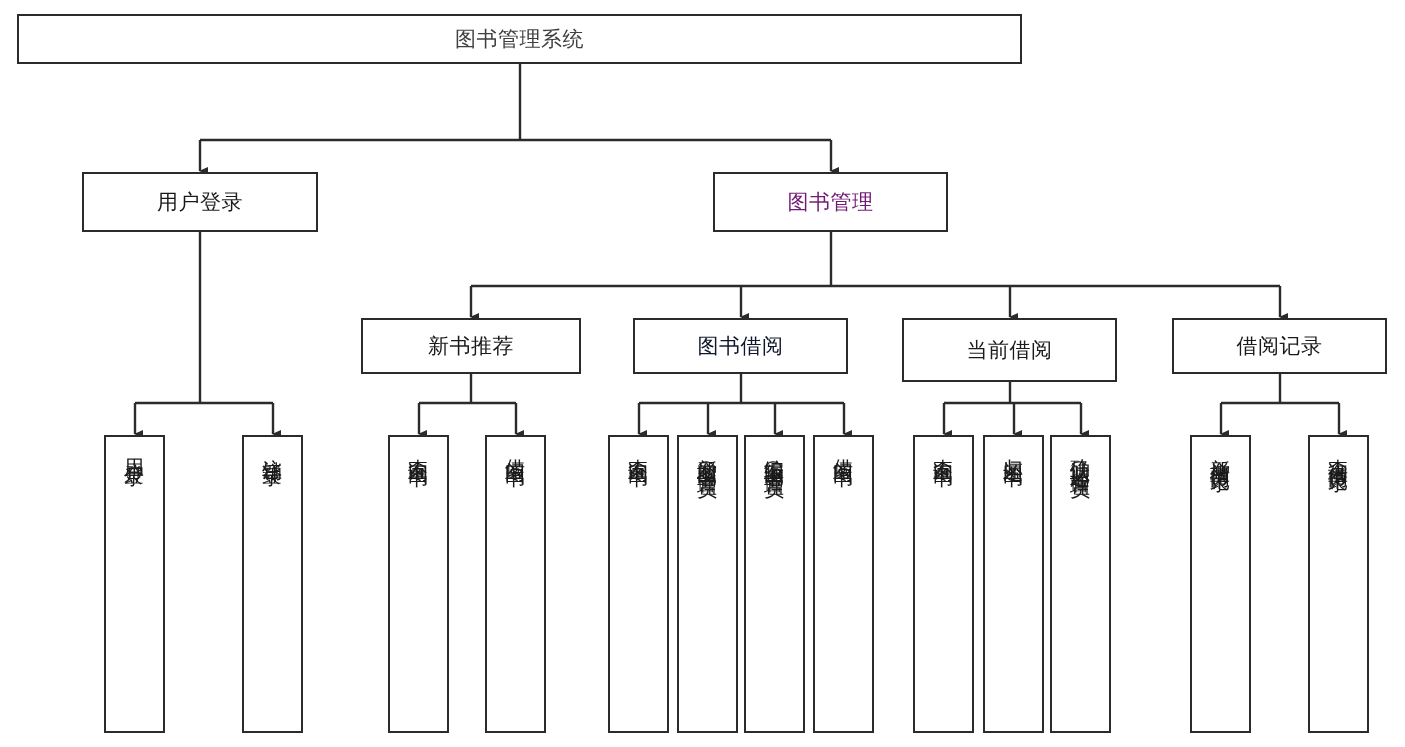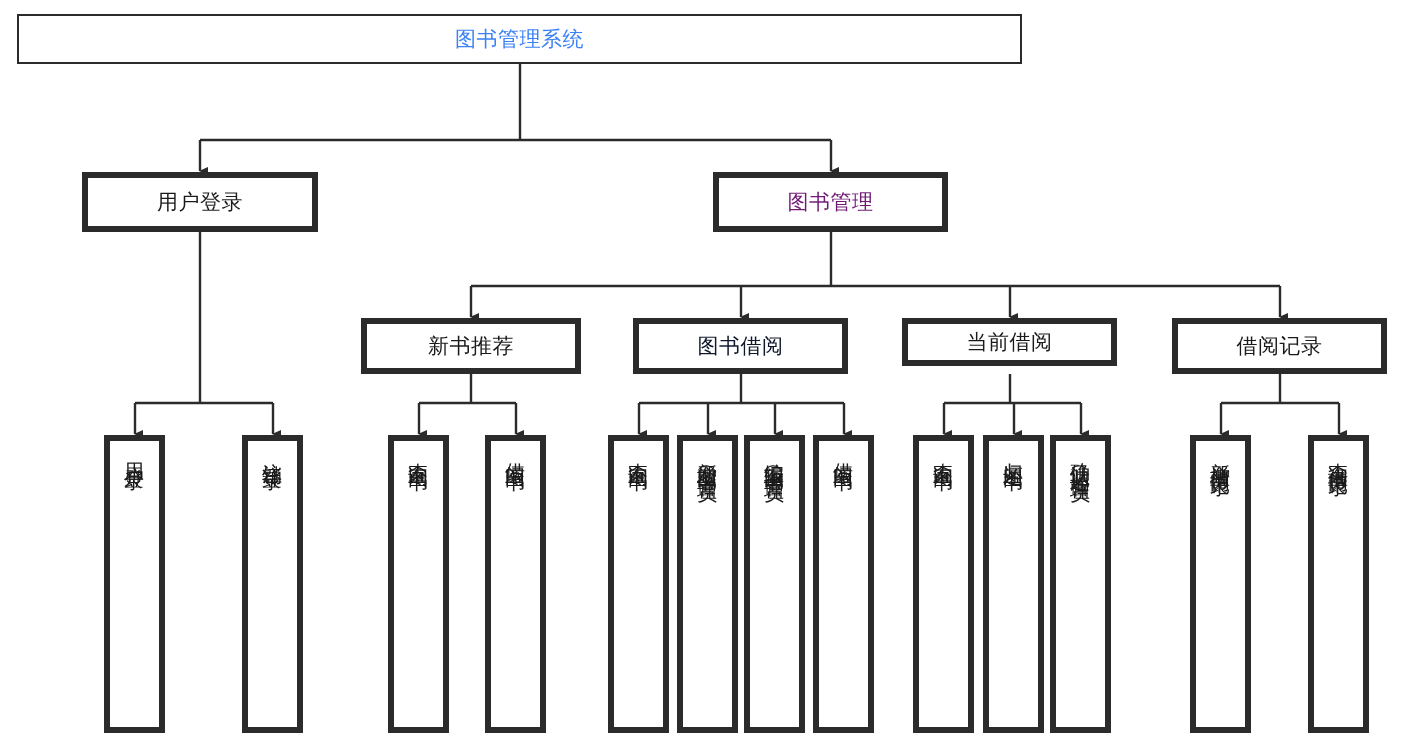--- a/index.html
+++ b/index.html
@@ -22,21 +22,21 @@
     left: 0;
     top: 0;
     width: 1405px;
     height: 747px;
     pointer-events: none;
   }
   .node {
     position: absolute;
     box-sizing: border-box;
     background: #ffffff;
-    border: 6px solid #22c55e;
+    border: 2px solid #22c55e;
     display: flex;
     align-items: center;
     justify-content: center;
   }
   .node.root {
     border-width: 2px;
   }
   .node-label {
     color: #1a1a1a;
     font-size: 21px;
@@ -107,35 +107,35 @@
         <line x1="1014" y1="403" x2="1014" y2="434" marker-end="url(#arrow)"></line>
         <line x1="1081" y1="403" x2="1081" y2="434" marker-end="url(#arrow)"></line>
         <line x1="1280" y1="374" x2="1280" y2="403"></line>
         <line x1="1221" y1="403" x2="1339" y2="403"></line>
         <line x1="1221" y1="403" x2="1221" y2="434" marker-end="url(#arrow)"></line>
         <line x1="1339" y1="403" x2="1339" y2="434" marker-end="url(#arrow)"></line>
       </g>
   </svg>
   <div id="node-layer">
       <div class="node root" style="left: 17px; top: 14px; width: 1005px; height: 50px; border-color: rgb(43, 43, 43); background: rgb(255, 255, 255);">
-        <div class="node-label" style="color: #3b82f6;">图书管理系统</div>
+        <div class="node-label" style="color: #404040;">图书管理系统</div>
       </div>
       <div class="node" style="left: 82px; top: 172px; width: 236px; height: 60px; border-color: rgb(43, 43, 43); background: rgb(255, 255, 255);">
         <div class="node-label" style="color: rgb(26, 26, 26);">用户登录</div>
       </div>
       <div class="node" style="left: 713px; top: 172px; width: 235px; height: 60px; border-color: rgb(43, 43, 43); background: rgb(255, 255, 255);">
         <div class="node-label" style="color: #701a75;">图书管理</div>
       </div>
       <div class="node" style="left: 361px; top: 318px; width: 220px; height: 56px; border-color: rgb(43, 43, 43); background: rgb(255, 255, 255);">
         <div class="node-label" style="color: rgb(26, 26, 26);">新书推荐</div>
       </div>
       <div class="node" style="left: 633px; top: 318px; width: 215px; height: 56px; border-color: rgb(43, 43, 43); background: rgb(255, 255, 255);">
         <div class="node-label" style="color: #0f172a;">图书借阅</div>
       </div>
-      <div class="node" style="left: 902px; top: 318px; width: 215px; height: 48px; border-color: rgb(43, 43, 43); background: rgb(255, 255, 255);">
+      <div class="node" style="left: 902px; top: 318px; width: 215px; height: 64px; border-color: rgb(43, 43, 43); background: rgb(255, 255, 255);">
         <div class="node-label" style="color: rgb(26, 26, 26);">当前借阅</div>
       </div>
       <div class="node" style="left: 1172px; top: 318px; width: 215px; height: 56px; border-color: rgb(43, 43, 43); background: rgb(255, 255, 255);">
         <div class="node-label" style="color: rgb(26, 26, 26);">借阅记录</div>
       </div>
       <div class="node leaf" style="left: 104px; top: 435px; width: 61px; height: 298px; border-color: rgb(43, 43, 43); background: rgb(255, 255, 255);">
         <div class="node-label" style="color: rgb(26, 26, 26);">用户登录</div>
       </div>
       <div class="node leaf" style="left: 242px; top: 435px; width: 61px; height: 298px; border-color: rgb(43, 43, 43); background: rgb(255, 255, 255);">
         <div class="node-label" style="color: rgb(26, 26, 26);">注销登录</div>

